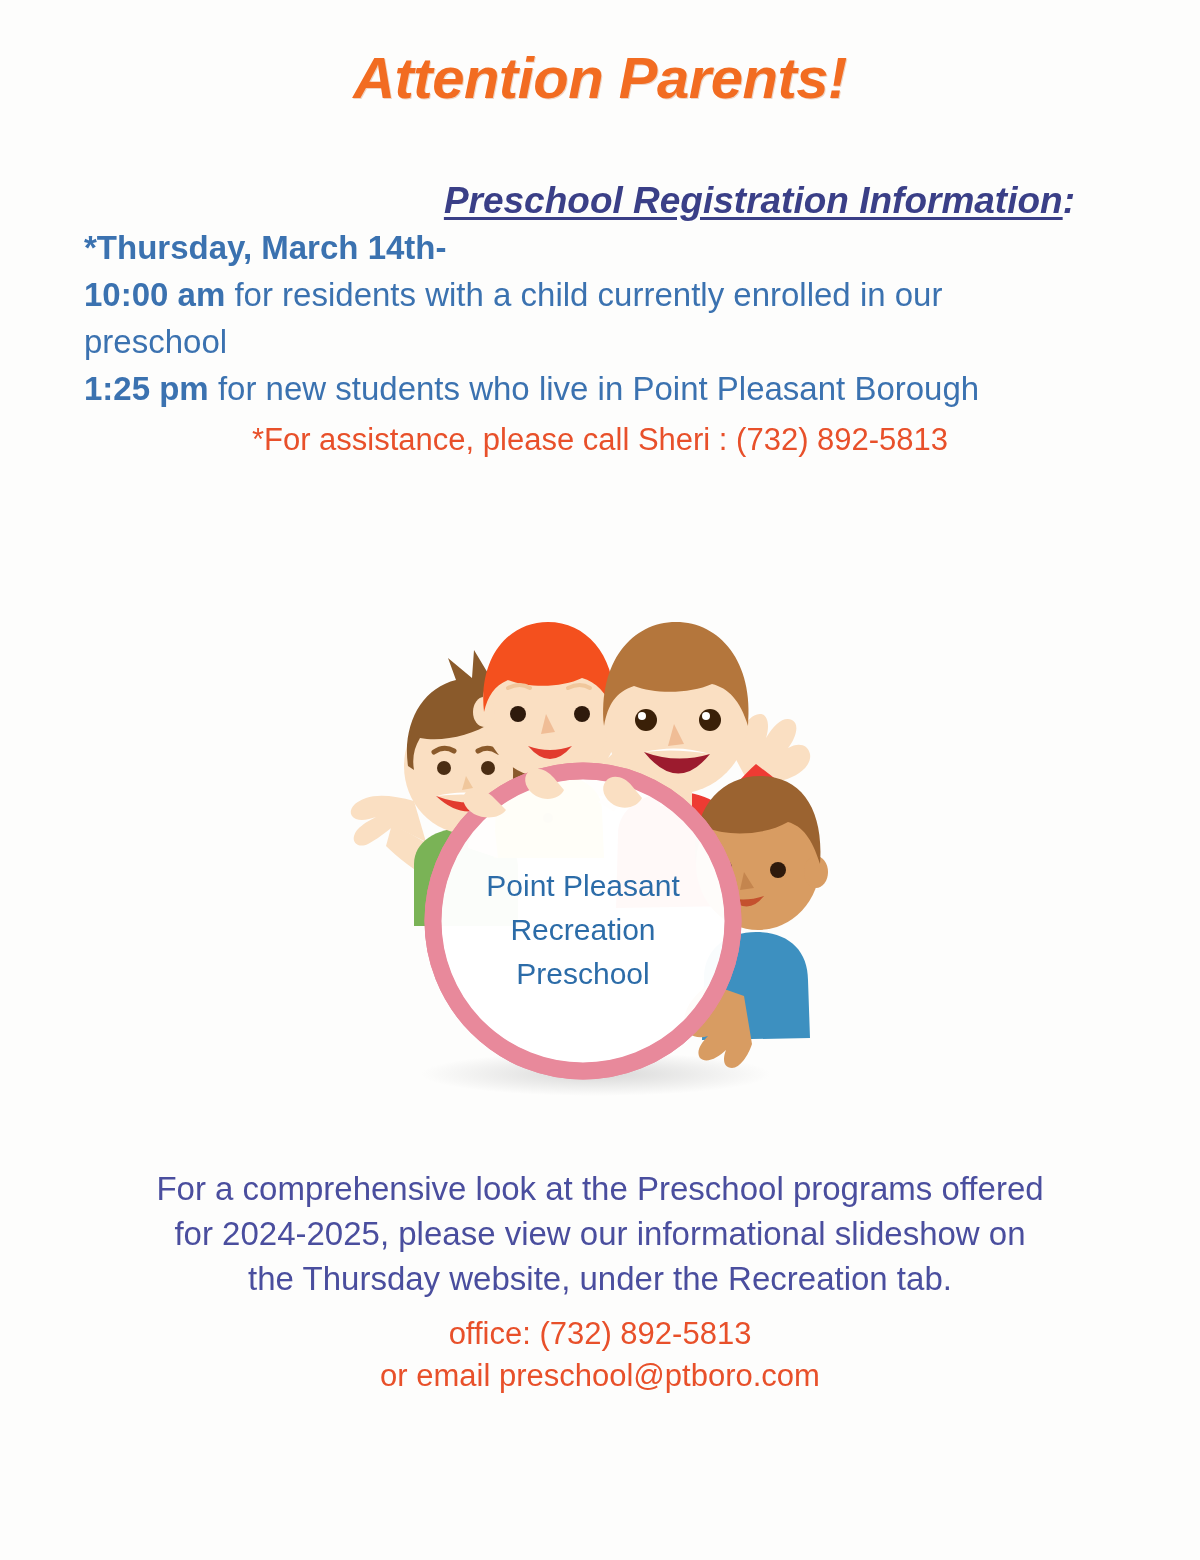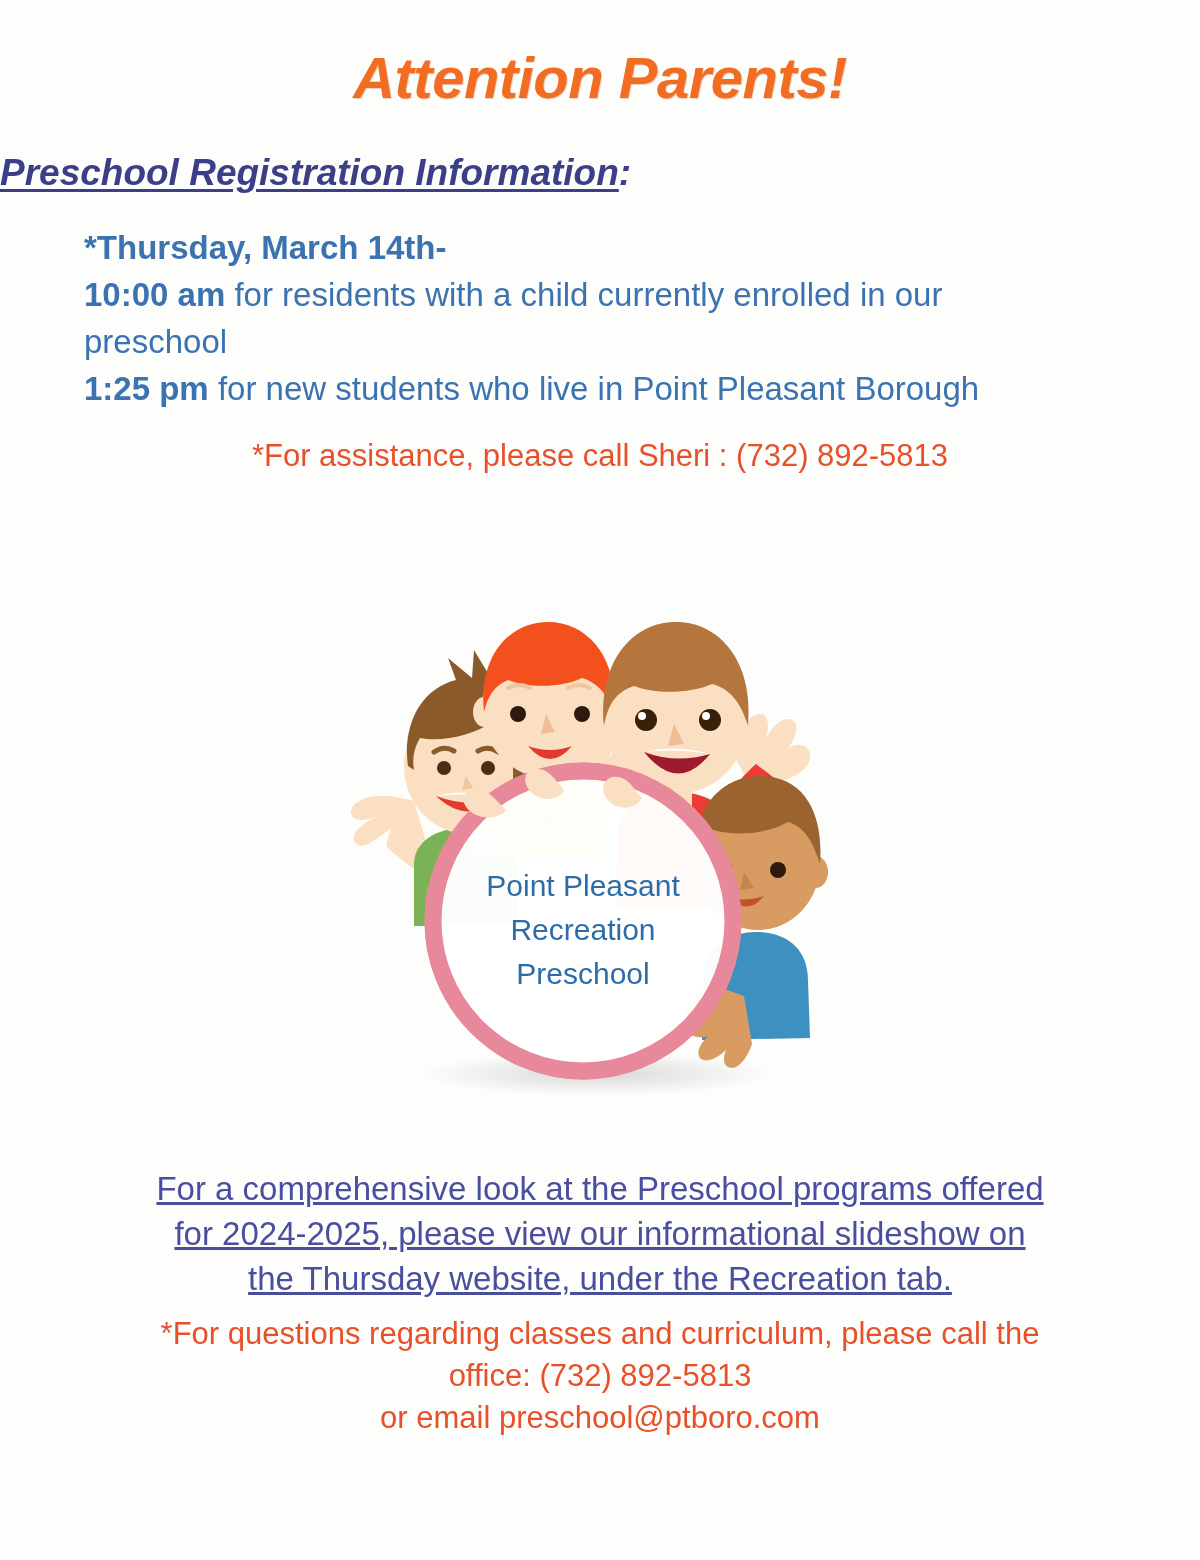--- a/index.html
+++ b/index.html
@@ -34,24 +34,24 @@
     font-weight: bold;
     font-style: italic;
     letter-spacing: -0.5px;
     color: #f26c21;
     text-shadow: 1px 1px 0 rgba(190,90,30,0.25);
   }
 
   
   .subheading {
     position: absolute;
-    top: 152px;
+    top: 180px;
     left: 0;
     width: 1075px;
-    text-align: left;
+    text-align: right;
     font-size: 37px;
     font-weight: bold;
     font-style: italic;
     color: #3a3f87;
     white-space: nowrap;
   }
   .subheading .u {
     text-decoration: underline;
     text-underline-offset: 4px;
   }
@@ -71,21 +71,21 @@
   }
   .info-line {
     white-space: nowrap;
   }
   .b { font-weight: bold; }
 
   .assistance {
     color: #e8502a;
     font-size: 31px;
     text-align: center;
-    margin-top: 20px;
+    margin-top: 4px;
     white-space: nowrap;
   }
 
   
   .illustration {
     position: absolute;
     left: 296px;
     top: 596px;
     width: 600px;
     height: 530px;
@@ -95,21 +95,20 @@
   
   .bottom-block {
     position: absolute;
     top: 1166px;
     left: 60px;
     width: 1080px;
     text-align: center;
     color: #4a4e9e;
     font-size: 33px;
     line-height: 45px;
-    text-decoration: underline;
   }
   .bottom-block .bline { white-space: nowrap; }
 
   .bottom-red {
     position: absolute;
     top: 1313px;
     left: 60px;
     width: 1080px;
     text-align: center;
     color: #e8502a;
@@ -291,18 +290,17 @@
     </svg>
   </div>
 
   <div class="bottom-block" id="bottom-lines">
       <div class="bline">For a comprehensive look at the Preschool programs offered</div>
       <div class="bline">for 2024-2025, please  view our informational slideshow on</div>
       <div class="bline">the Thursday website, under the Recreation tab.</div>
     </div>
 
   <div class="bottom-red" id="bottom-red-lines">
-      <div class="rline">*For questions regarding classes and curriculum, please call the</div>
       <div class="rline">office: (732) 892-5813</div>
       <div class="rline">or email preschool@ptboro.com</div>
     </div>
 
 </div>
 
 </body></html>

